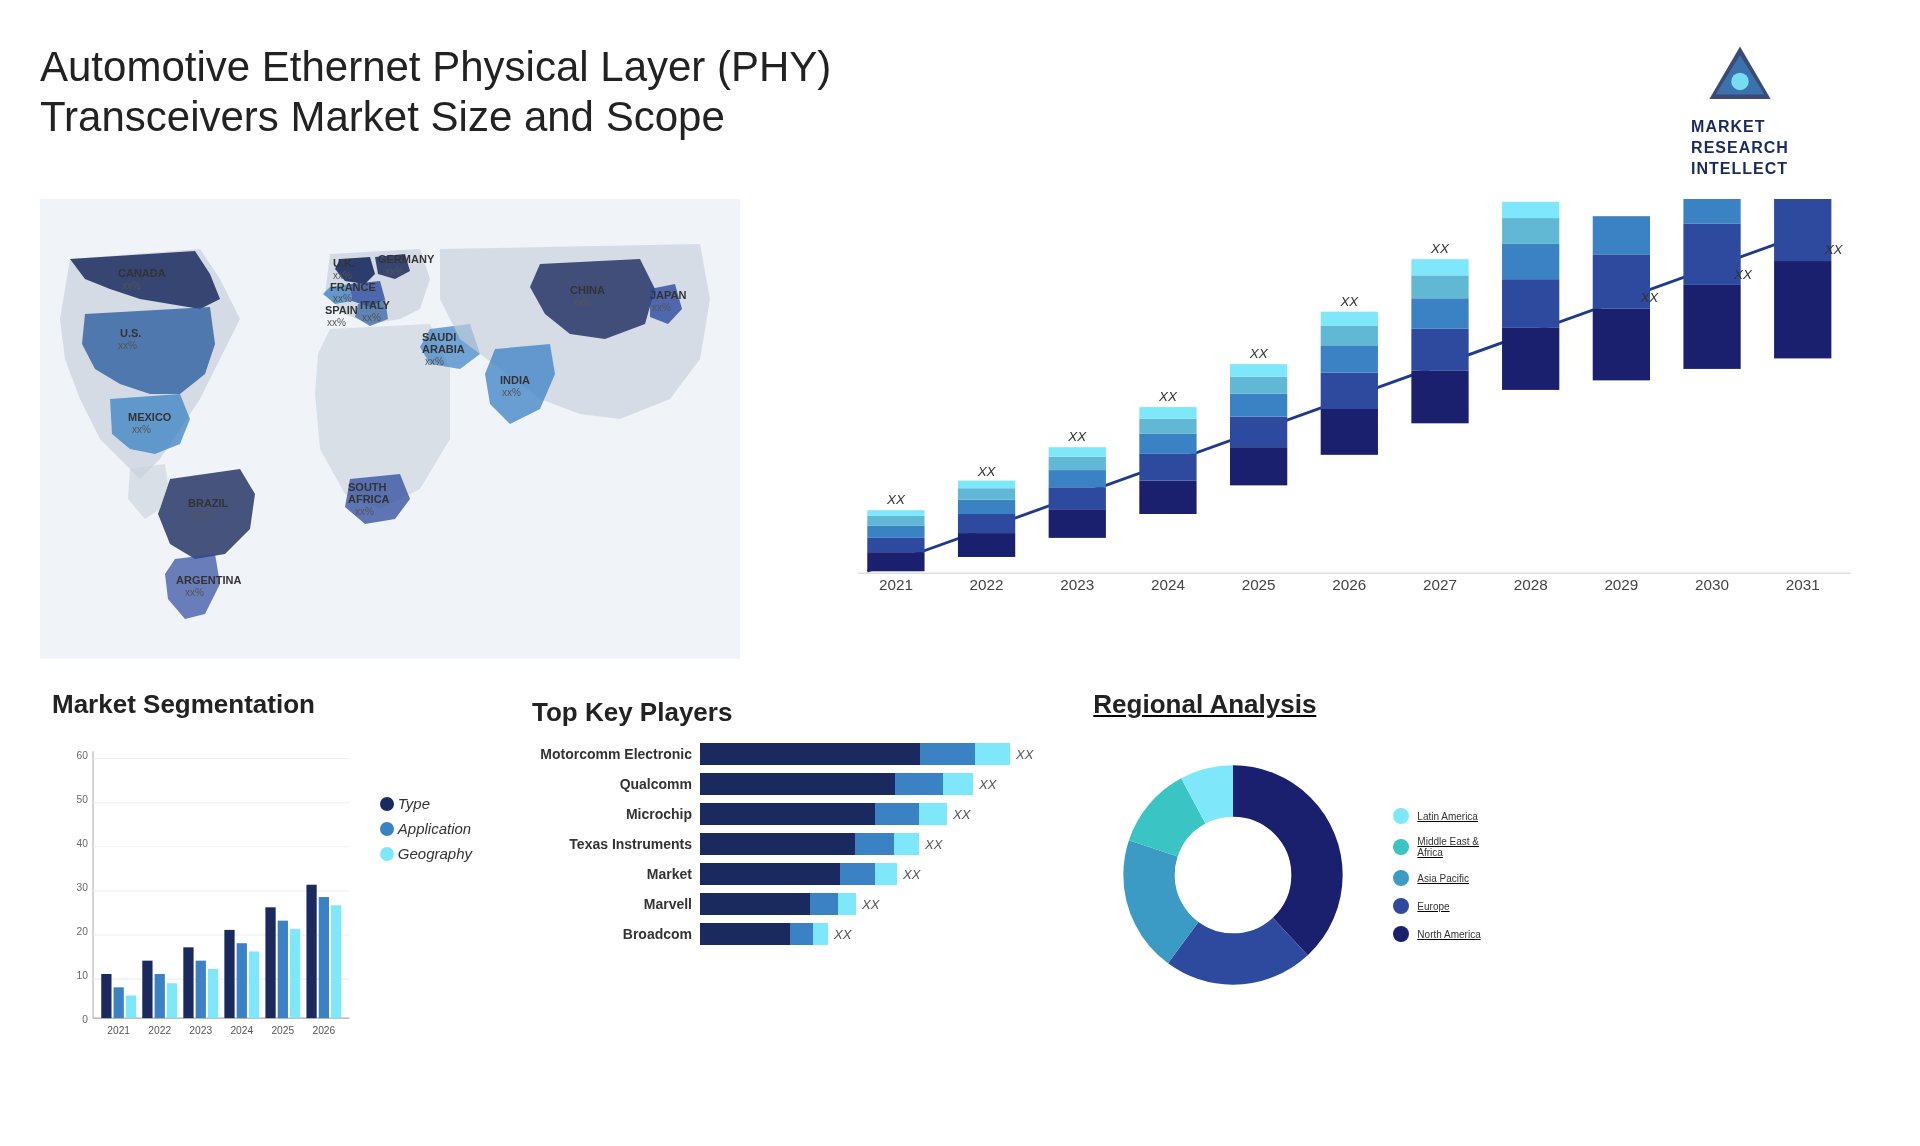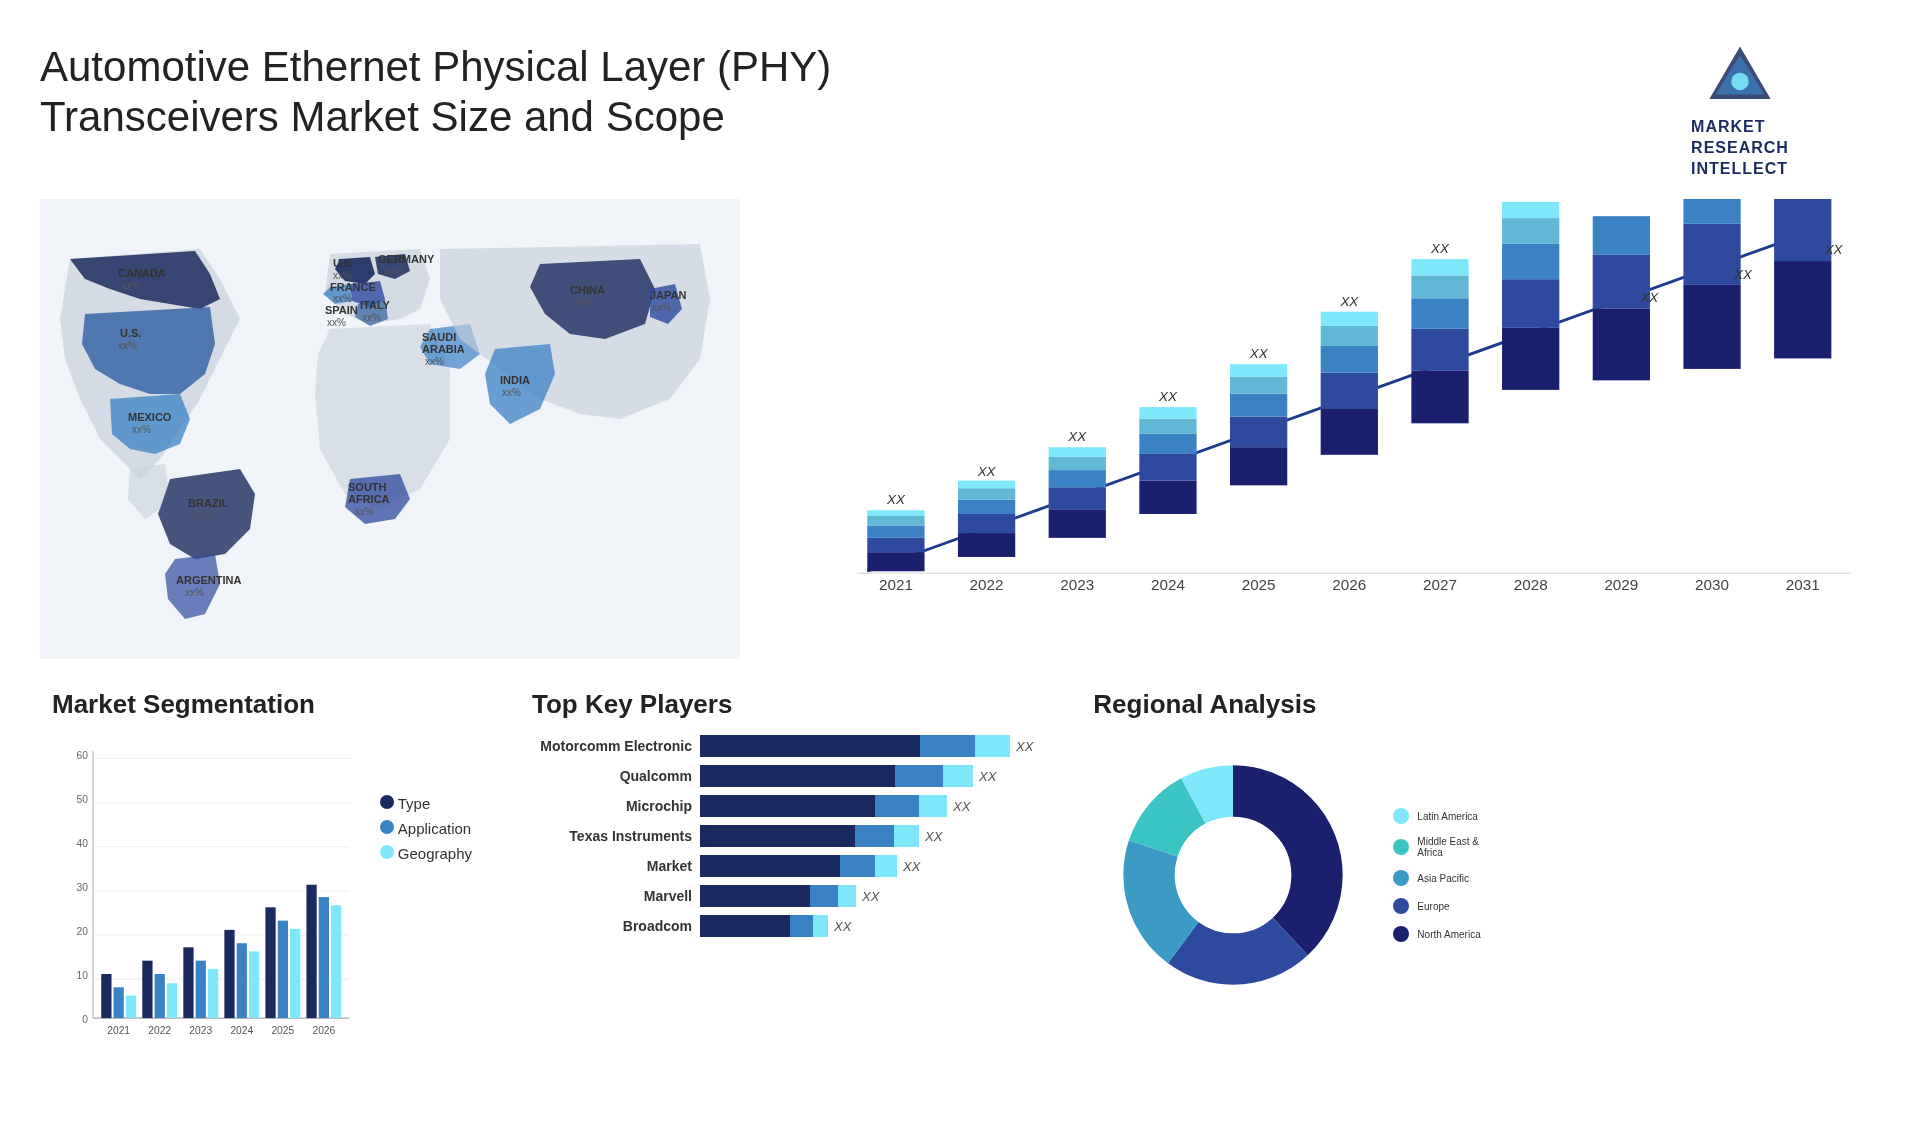--- a/index.html
+++ b/index.html
@@ -83,20 +83,21 @@
       height: 380px;
     }
 
     .segmentation-container {
       flex: 0 0 420px;
       margin-left: 12px;
     }
 
     .players-container {
       flex: 0 0 520px;
+      margin-top: 8px;
     }
 
     .regional-container {
       flex: 1;
     }
 
     
     .section-title {
       font-size: 26px;
       font-weight: 700;
@@ -168,21 +169,23 @@
     
     .legend {
       display: flex;
       flex-direction: column;
       gap: 8px;
       margin-top: 10px;
     }
 
     .legend-item {
       display: flex;
+      align-items: center;
       gap: 4px;
+      font-style: italic;
     }
 
     .legend-dot {
       width: 14px;
       height: 14px;
       border-radius: 50%;
       flex-shrink: 0;
     }
 
     .legend-label {
@@ -613,21 +616,21 @@
               <div class="player-bar-segment" style="width:23px; background:#3b82c4;"></div>
               <div class="player-bar-segment" style="width:15px; background:#7ee8fa;"></div>
             </div>
             <span class="player-value">XX</span>
           </div>
         </div>
 
       </div>
     </div>
 
-    <div class="regional-container" style="padding-left:40px;">
+    <div class="regional-container" style="padding-left:40px;text-decoration:underline;">
       <div class="section-title">Regional Analysis</div>
       <div class="regional-content">
 
         <svg class="donut-svg" viewBox="0 0 300 300" xmlns="http://www.w3.org/2000/svg">
           <defs>
             <clipPath id="donut-clip">
               <circle cx="150" cy="150" r="120"></circle>
             </clipPath>
           </defs>
 

